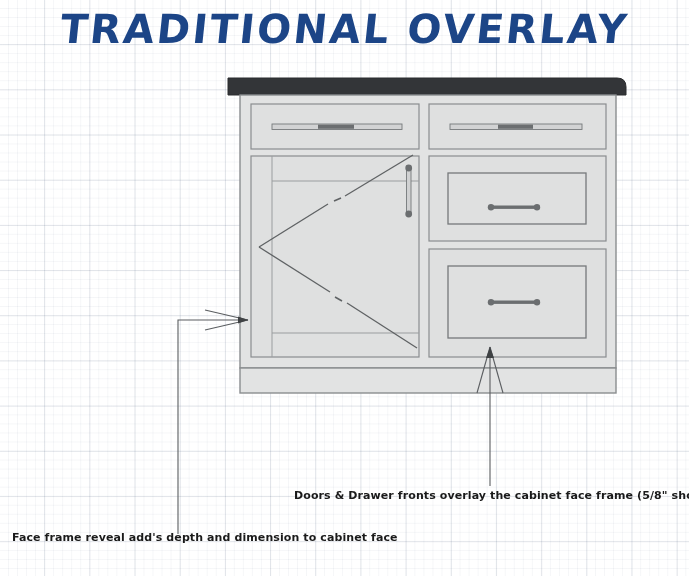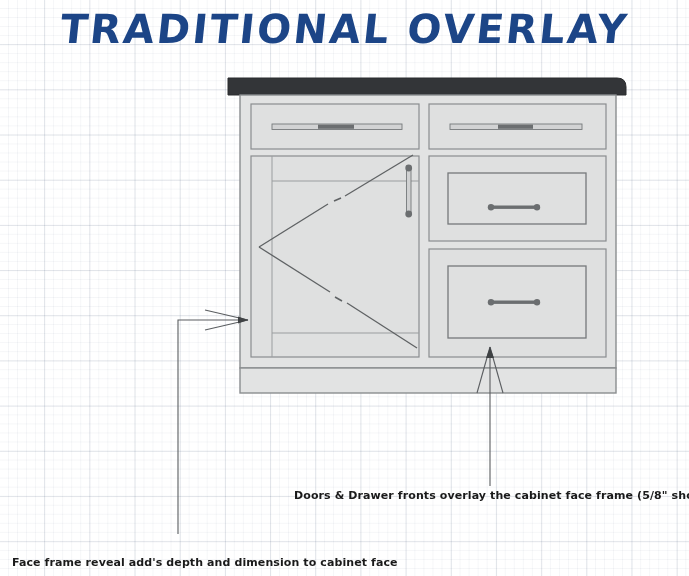--- a/index.html
+++ b/index.html
@@ -67,21 +67,21 @@
     color: #1a1a1a;
     white-space: nowrap;
     letter-spacing: 0.1px;
   }
   #note-overlay {
     left: 294px;
     top: 489px;
   }
   #note-reveal {
     left: 12px;
-    top: 556px;
+    top: 531px;
     text-align: right;
   }
 </style>
 </head>
 <body>
 
 <div id="page">
 
   <div id="title">TRADITIONAL OVERLAY</div>
 

